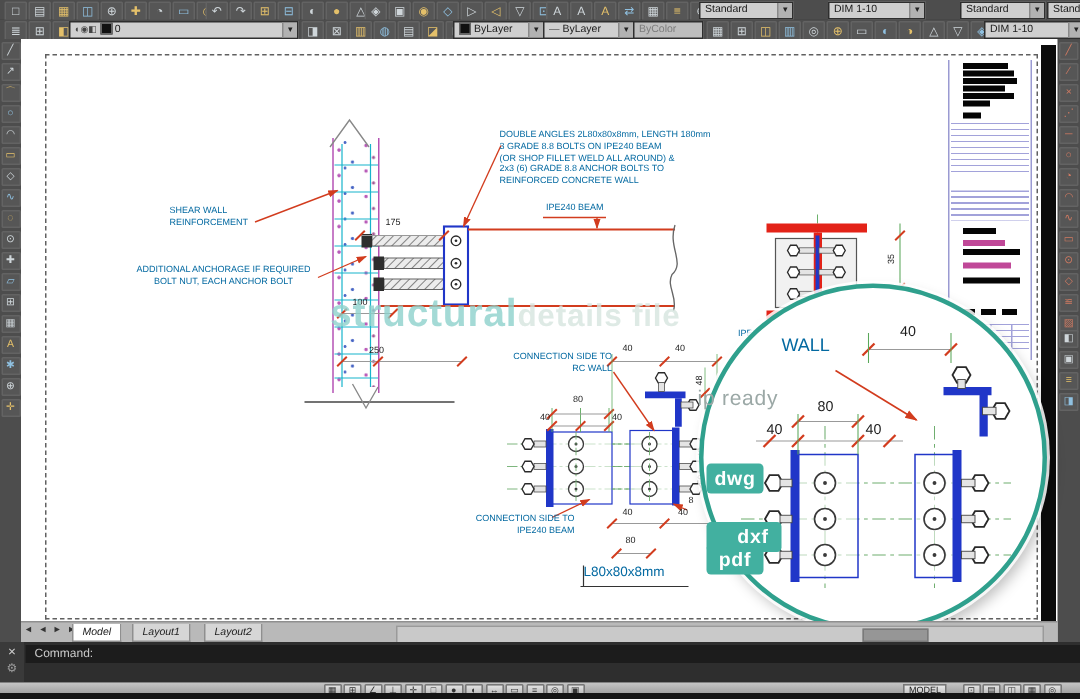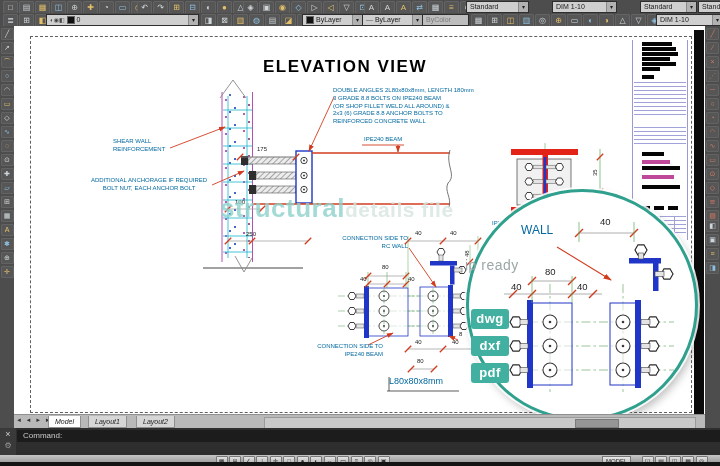--- a/index.html
+++ b/index.html
@@ -366,21 +366,20 @@
         <use href="#tick" x="397" y="343"></use>
           <use href="#tick" x="420" y="343"></use>
 
         <line x1="395" y1="222" x2="422" y2="261" stroke="#d23c1e" stroke-width="0.9" marker-end="url(#ah)"></line>
         <line x1="375" y1="351" x2="375" y2="365" stroke="#333" stroke-width="0.8"></line>
       </g>
 
       <line x1="373" y1="365" x2="445" y2="365" stroke="#333" stroke-width="0.8"></line>
     </svg>
 
-    <span class="dt" style="left:249px;top:30px;font-size:17px;font-weight:600;letter-spacing:1.5px;color:#000;">ELEVATION VIEW</span>
     <div class="dt" style="left:319px;top:61px;width:150px;font-size:6px;">
         <div>DOUBLE ANGLES 2L80x80x8mm, LENGTH 180mm</div>
         <div>3 GRADE 8.8 BOLTS ON IPE240 BEAM</div>
         <div>(OR SHOP FILLET WELD ALL AROUND) &amp;</div>
         <div>2x3 (6) GRADE 8.8 ANCHOR BOLTS TO</div>
         <div>REINFORCED CONCRETE WALL</div>
       </div>
     <div class="dt" style="left:99px;top:112px;">
         <div>SHEAR WALL</div>
         <div>REINFORCEMENT</div>
@@ -499,21 +498,21 @@
     </svg>
     <span class="dt" style="left:52px;top:31px;font-size:12px;font-weight:500;">WALL</span>
     <span class="dim" style="left:131px;top:24px;">40</span>
     <span class="dim" style="left:76px;top:74px;">80</span>
     <span class="dim" style="left:42px;top:89px;">40</span>
     <span class="dim" style="left:108px;top:89px;">40</span>
   </div>
 
   <span id="hint">ip ready</span>
   <div class="fmt" style="top:309px;">dwg</div>
-  <div class="fmt" style="top:336px;">dxf</div>
+  <div class="fmt" style="top:348px;padding-left:12px;">dxf</div>
   <div class="fmt" style="top:363px;">pdf</div>
 
   <div id="tabstrip">
     <span class="nav">◄ ◄ ► ►</span>
     <span class="tab active" style="left:34px;">Model</span>
     <span class="tab" style="left:74px;">Layout1</span>
     <span class="tab" style="left:122px;">Layout2</span>
     <div id="hscroll">
         <div id="hthumb"></div>
       </div>

